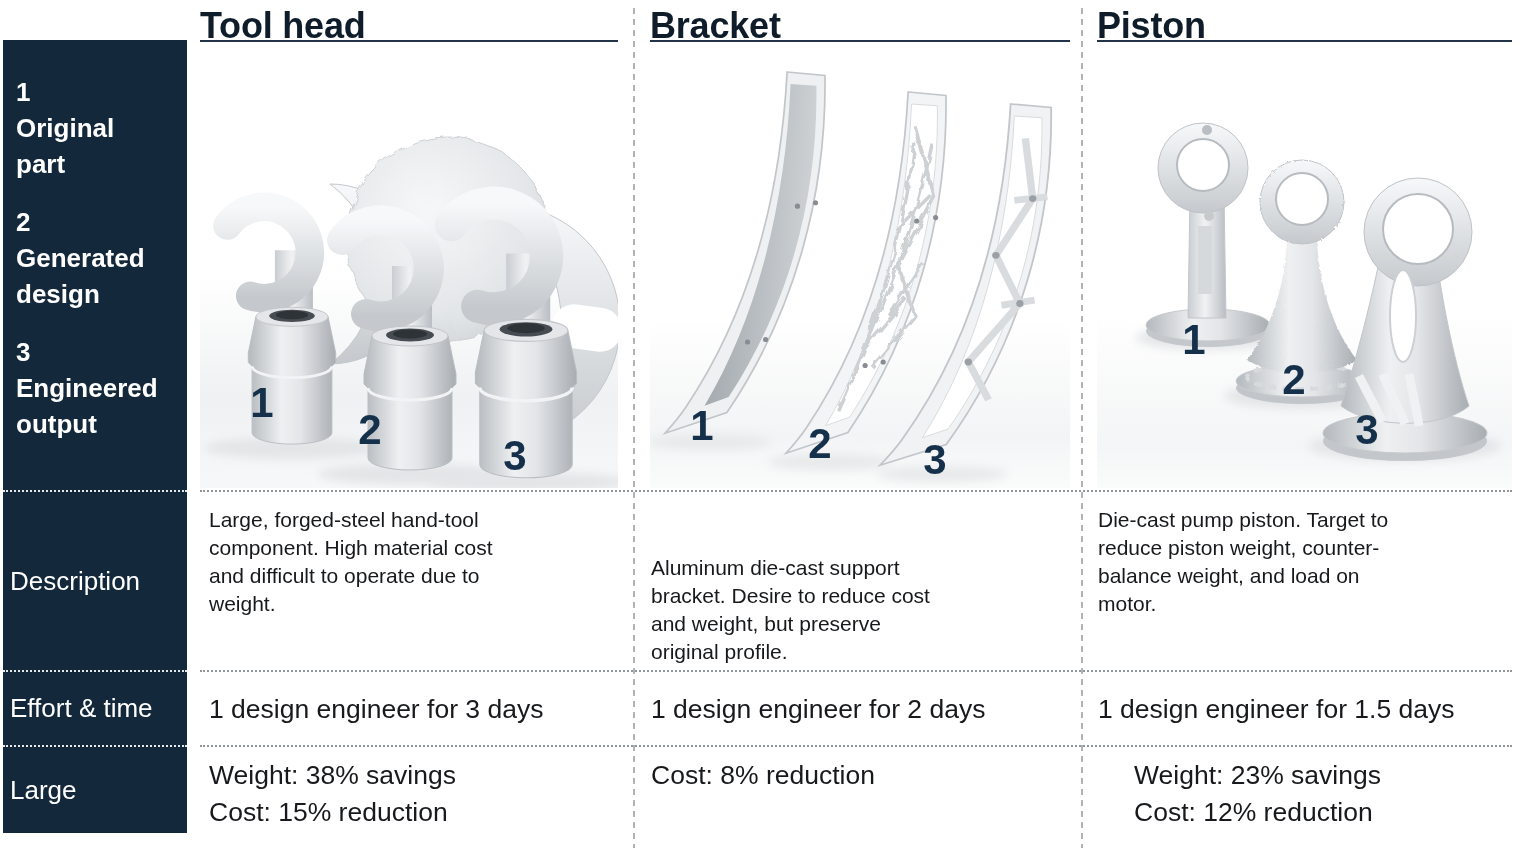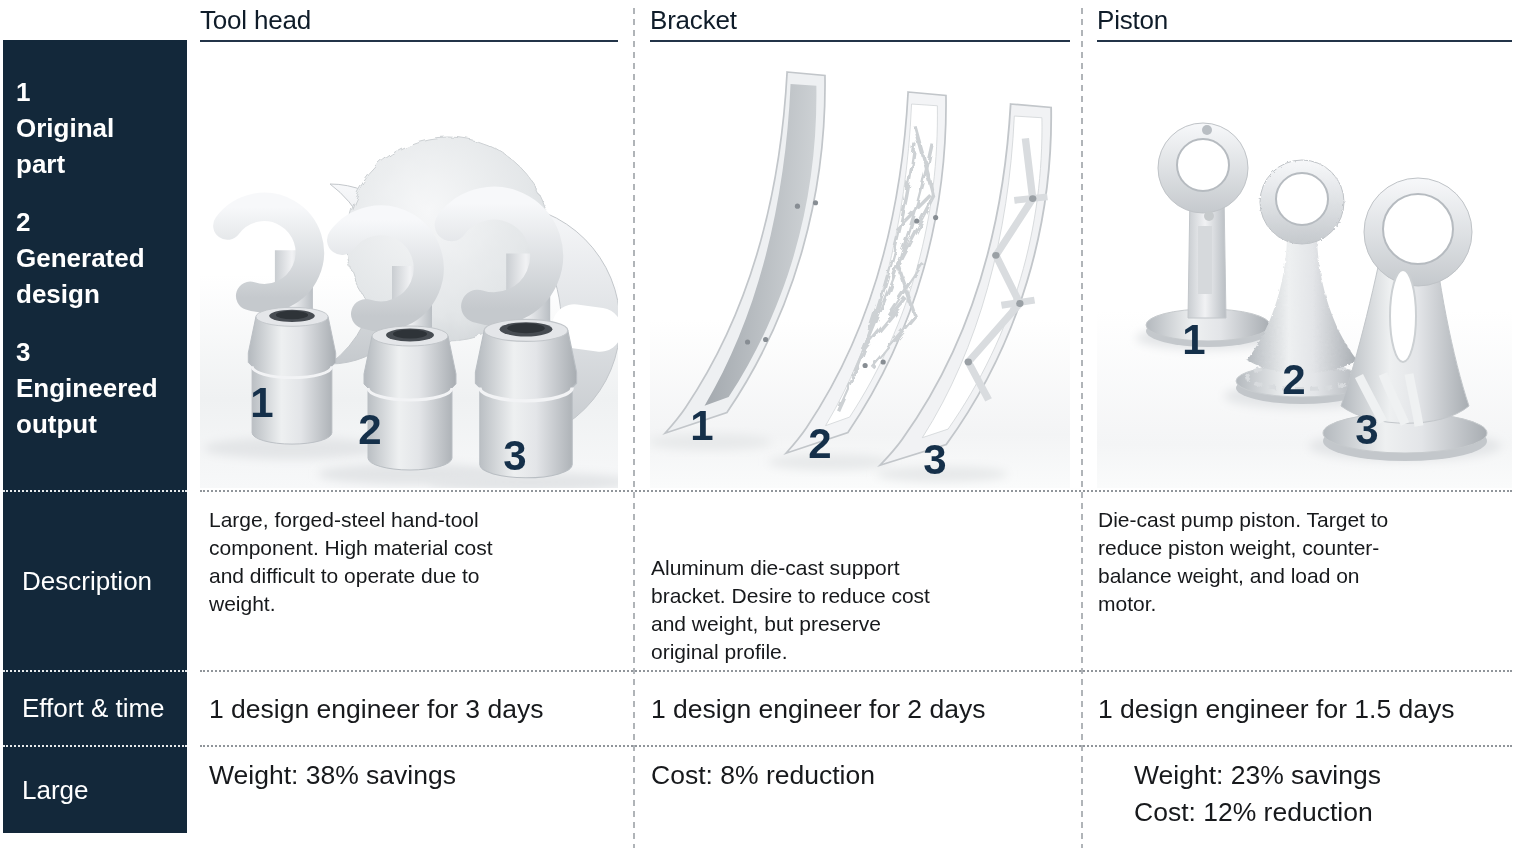--- a/index.html
+++ b/index.html
@@ -6,37 +6,37 @@
   .canvas{position:relative;width:1524px;height:848px;background:#fff;overflow:hidden;
           font-family:"Liberation Sans",sans-serif;color:#17191c;}
 
   
   .sidebar{position:absolute;left:3px;top:40px;width:184px;height:793px;background:#13283a;color:#fff;}
   .legend{position:absolute;top:34px;left:13px;right:6px;}
   .legend-item{margin-bottom:22px;font-size:26px;line-height:36px;}
   .legend-item .num{font-weight:700;}
   .pre{white-space:pre-line;font-weight:bold;}
   .sb-row{position:absolute;left:0;right:0;border-top:2px dotted rgba(255,255,255,.9);
-          display:flex;align-items:center;padding-left:19px;box-sizing:border-box;font-size:26px;}
+          display:flex;align-items:center;padding-left:7px;box-sizing:border-box;font-size:26px;}
   .sb-desc{top:450px;height:180px;}
   .sb-effort{top:630px;height:75px;}
   .sb-impact{top:705px;height:88px;}
 
   
   .vdash{position:absolute;top:8px;height:840px;width:2px;
          background:repeating-linear-gradient(180deg,#b0b4b8 0 6px,transparent 6px 11px);}
   .vd1{left:633px;}
   .vd2{left:1081px;}
 
   
   .hdot{position:absolute;left:200px;width:1312px;height:0;border-top:2px dotted #90959a;}
   .hd1{top:490px;} .hd2{top:670px;} .hd3{top:745px;}
 
   
-  .colhead{position:absolute;top:5px;font-size:26px;font-weight:400;color:#0f1c29;letter-spacing:-.2px;}
+  .colhead{position:absolute;top:5px;font-size:36px;font-weight:700;color:#0f1c29;letter-spacing:-.2px;}
   .ch1{left:200px;} .ch2{left:650px;} .ch3{left:1097px;}
   .hul{position:absolute;top:40px;height:2px;background:#233448;}
   .ul1{left:200px;width:418px;} .ul2{left:650px;width:420px;} .ul3{left:1097px;width:415px;}
 
   
   .imgcell{position:absolute;top:44px;height:444px;}
   .ic1{left:200px;width:418px;background:linear-gradient(180deg,#fff 0%,#fff 52%,#eff1f2 80%,#f7f8f9 100%);}
   .ic2{left:650px;width:420px;background:linear-gradient(180deg,#fff 0%,#fff 62%,#f3f4f5 88%,#fafbfb 100%);}
   .ic3{left:1097px;width:415px;background:linear-gradient(180deg,#fff 0%,#fff 60%,#f4f5f6 90%,#fafbfb 100%);}
   .imgcell svg{display:block;}
@@ -277,20 +277,21 @@
 reduce piston weight, counter-
 balance weight, and load on
 motor.</div>
 
   <div class="effort ec1">1 design engineer for 3 days</div>
   <div class="effort ec2">1 design engineer for 2 days</div>
   <div class="effort ec3">1 design engineer for 1.5 days</div>
 
   <div class="impact im1">
     <div>Weight: 38% savings</div>
+    <div>Cost: 15% reduction</div>
   </div>
   <div class="impact im2">
     <div>Cost: 8% reduction</div>
   </div>
   <div class="impact im3">
     <div>Weight: 23% savings</div>
     <div>Cost: 12% reduction</div>
   </div>
 
 </div>

